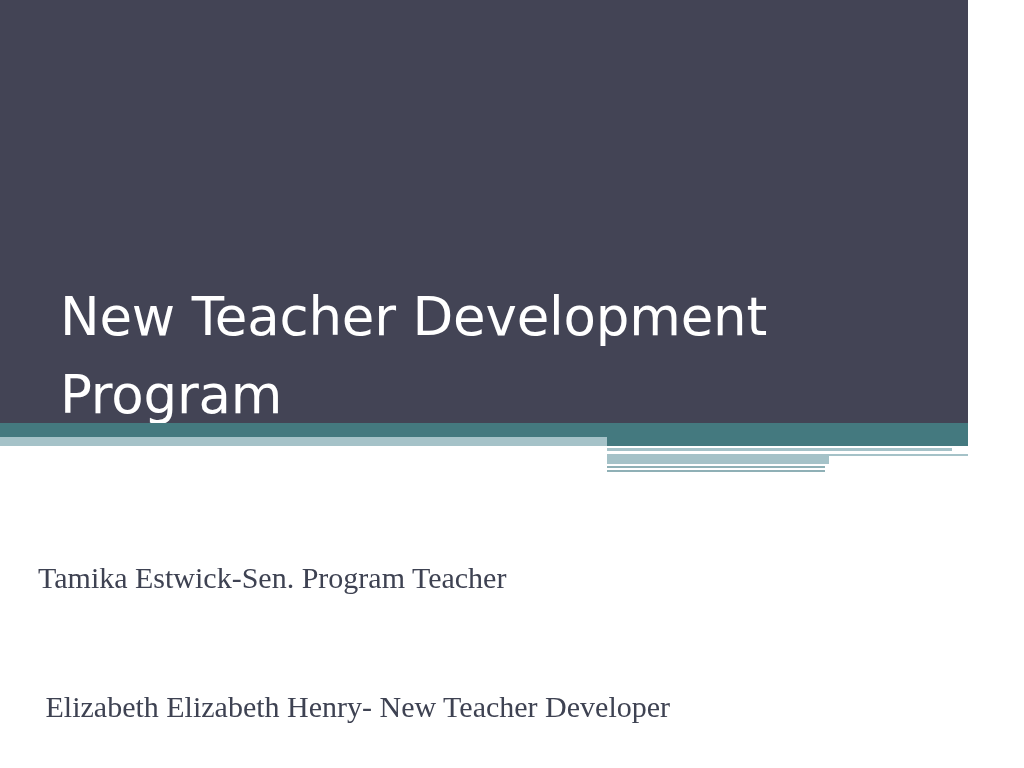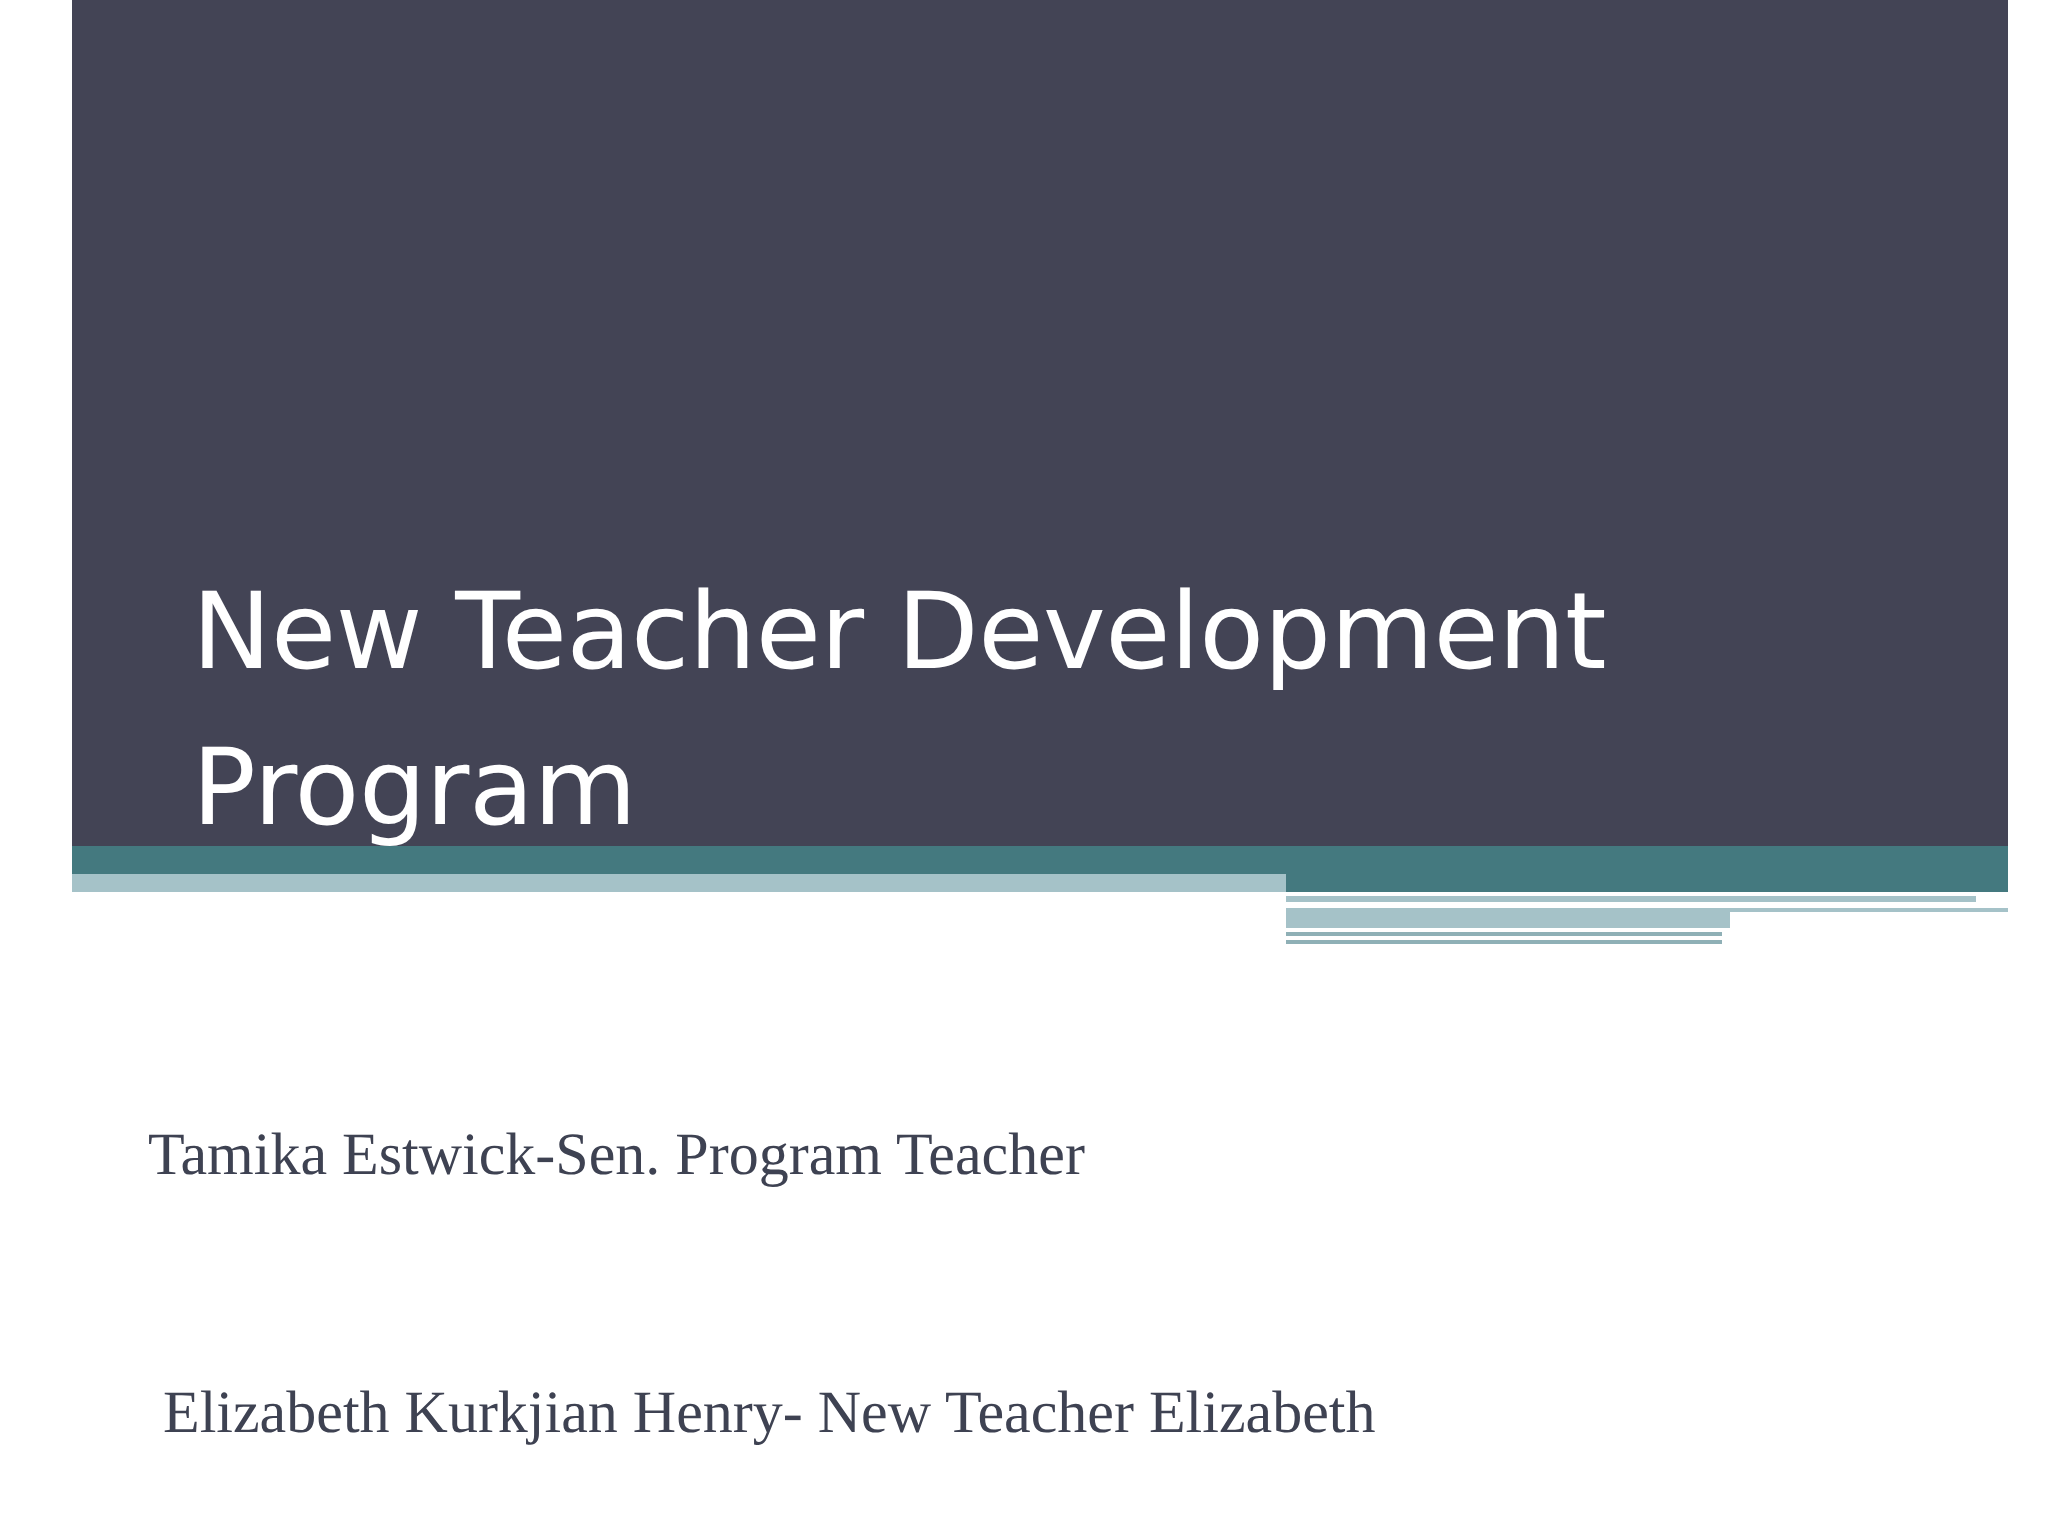--- a/index.html
+++ b/index.html
@@ -13,21 +13,20 @@
     font-family: "Liberation Sans", sans-serif;
     overflow: hidden;
   }
 
   #slide {
     position: relative;
     width: 968px;
     height: 768px;
     background: #ffffff;
     overflow: hidden;
-    margin-left: 36px;
   }
 
   
   .title-panel {
     position: absolute;
     left: 0;
     top: 0;
     width: 1024px;
     height: 423px;
     background: #434455;
@@ -164,17 +163,17 @@
     <div class="stripe stripe-teal-right"></div>
     <div class="stripe stripe-thin-1"></div>
     <div class="stripe stripe-thick"></div>
     <div class="stripe stripe-notch"></div>
     <div class="stripe stripe-hair-1"></div>
     <div class="stripe stripe-hair-2"></div>
   </div>
 
   <div class="body-block">
     <span class="body-line">Tamika Estwick-Sen. Program Teacher</span>
-    <span class="body-line"> Elizabeth Kurkjian Henry- New Teacher Elizabeth</span>
+    <span class="body-line"> Elizabeth Elizabeth Henry- New Teacher Developer</span>
     
   </div>
 
 </div>
 
 </body></html>

